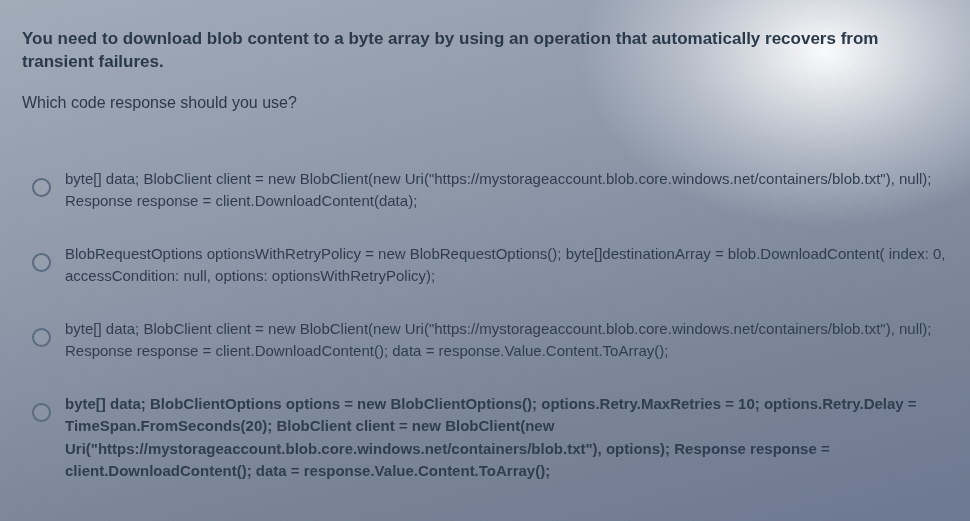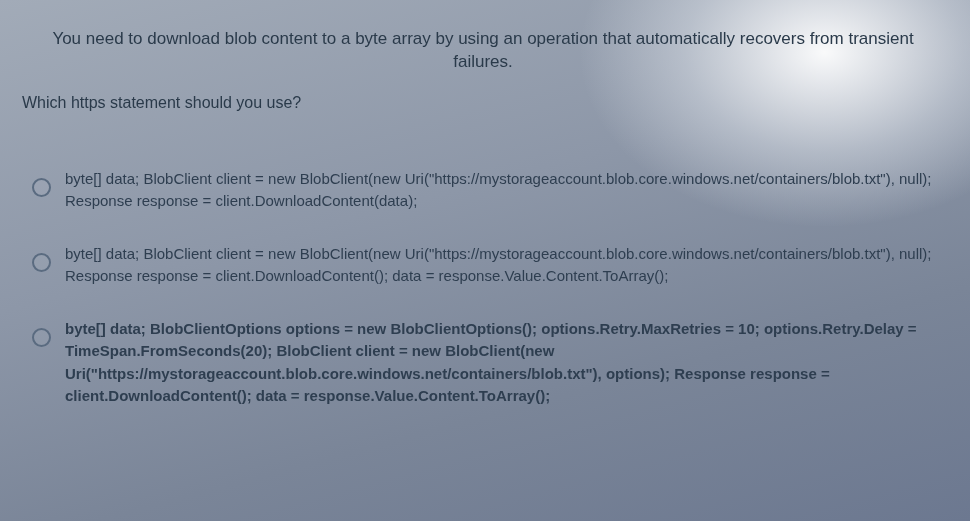--- a/index.html
+++ b/index.html
@@ -13,25 +13,24 @@
     background: radial-gradient(ellipse 350px 250px at 85% 10%, rgba(255,255,255,0.95) 0%, rgba(220,225,232,0.5) 40%, transparent 70%),
                 linear-gradient(165deg, #a2abb8 0%, #8d97a8 40%, #7a8598 70%, #6c7890 100%);
     font-family: "Segoe UI", Arial, sans-serif;
     color: #2a3a4a;
     padding: 28px 22px 24px 22px;
     box-sizing: border-box;
     position: relative;
   }
   .qline1 {
     font-size: 17px;
-    font-weight: 400;
+    font-weight: 700;
     color: #2a3a4a;
     margin: 0 4px 20px 0;
     line-height: 1.35;
-    text-align: center;
   }
   .qline2 {
     font-size: 16px;
     font-weight: 400;
     color: #2a3a4a;
     margin: 0 0 56px 0;
   }
   .options {
     padding: 0;
   }
@@ -62,29 +61,33 @@
     color: #2e3e50;
     white-space: normal;
     word-break: break-word;
     flex: 1 1 auto;
   }
 </style>
 </head>
 <body>
 
 <p class="qline1">You need to download blob content to a byte array by using an operation that automatically recovers from transient failures.</p>
-<p class="qline2">Which https statement should you use?</p>
+<p class="qline2">Which code response should you use?</p>
 
 <div class="options">
 
   <div class="option">
     <span class="radio"></span>
     <span class="code">byte[] data; BlobClient client = new BlobClient(new Uri("https://mystorageaccount.blob.core.windows.net/containers/blob.txt"), null); Response response = client.DownloadContent(data);</span>
   </div>
 
+  <div class="option">
+    <span class="radio"></span>
+    <span class="code">BlobRequestOptions optionsWithRetryPolicy = new BlobRequestOptions(); byte[]destinationArray = blob.DownloadContent( index: 0, accessCondition: null, options: optionsWithRetryPolicy);</span>
+  </div>
 
   <div class="option">
     <span class="radio"></span>
     <span class="code">byte[] data; BlobClient client = new BlobClient(new Uri("https://mystorageaccount.blob.core.windows.net/containers/blob.txt"), null); Response response = client.DownloadContent(); data = response.Value.Content.ToArray();</span>
   </div>
 
   <div class="option">
     <span class="radio"></span>
     <span class="code">byte[] data; BlobClientOptions options = new BlobClientOptions(); options.Retry.MaxRetries = 10; options.Retry.Delay = TimeSpan.FromSeconds(20); BlobClient client = new BlobClient(new Uri("https://mystorageaccount.blob.core.windows.net/containers/blob.txt"), options); Response response = client.DownloadContent(); data = response.Value.Content.ToArray();</span>
   </div>

